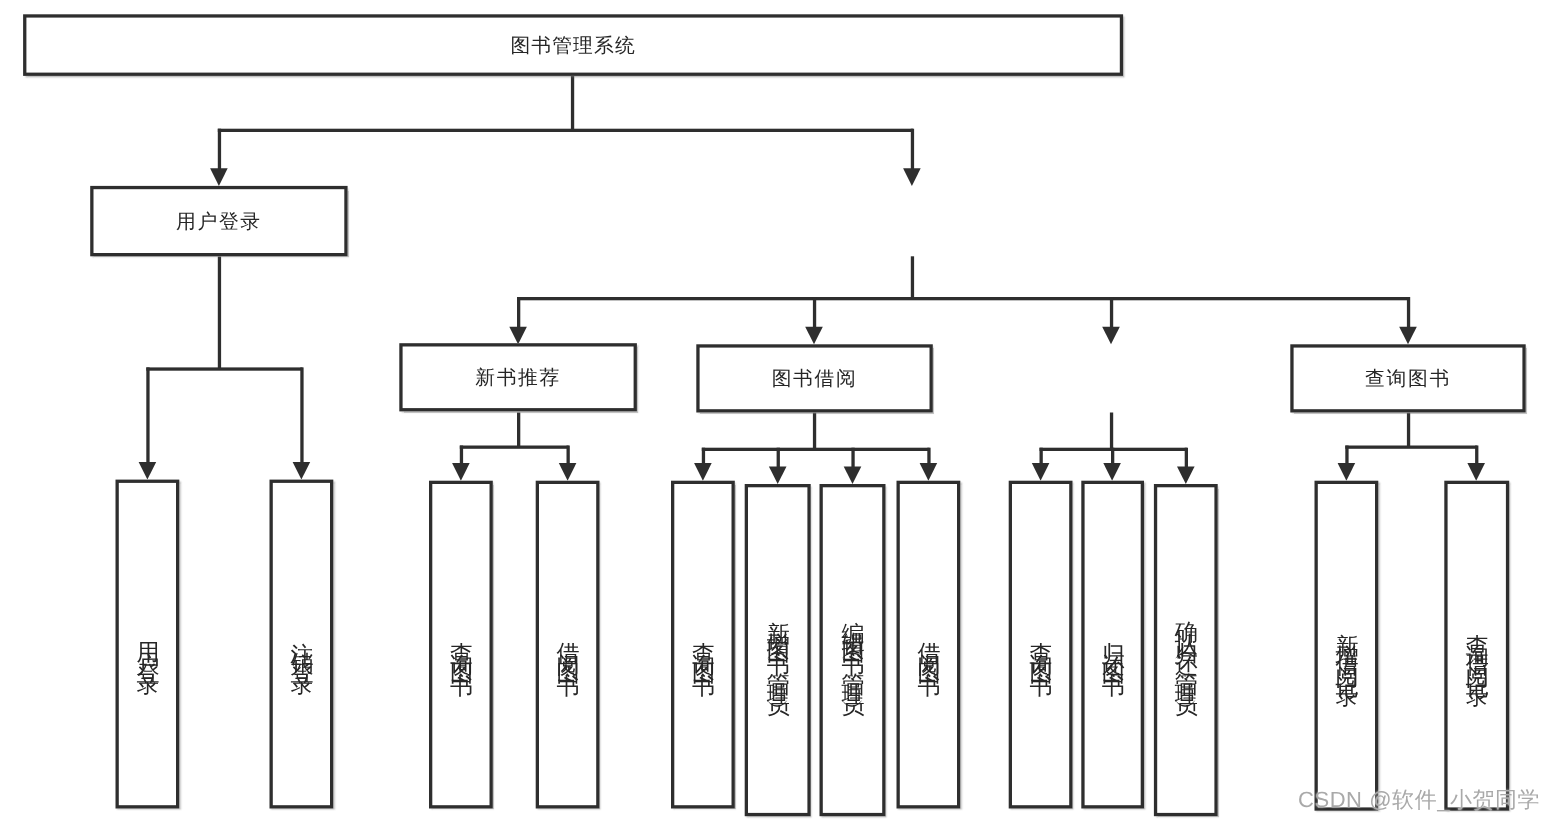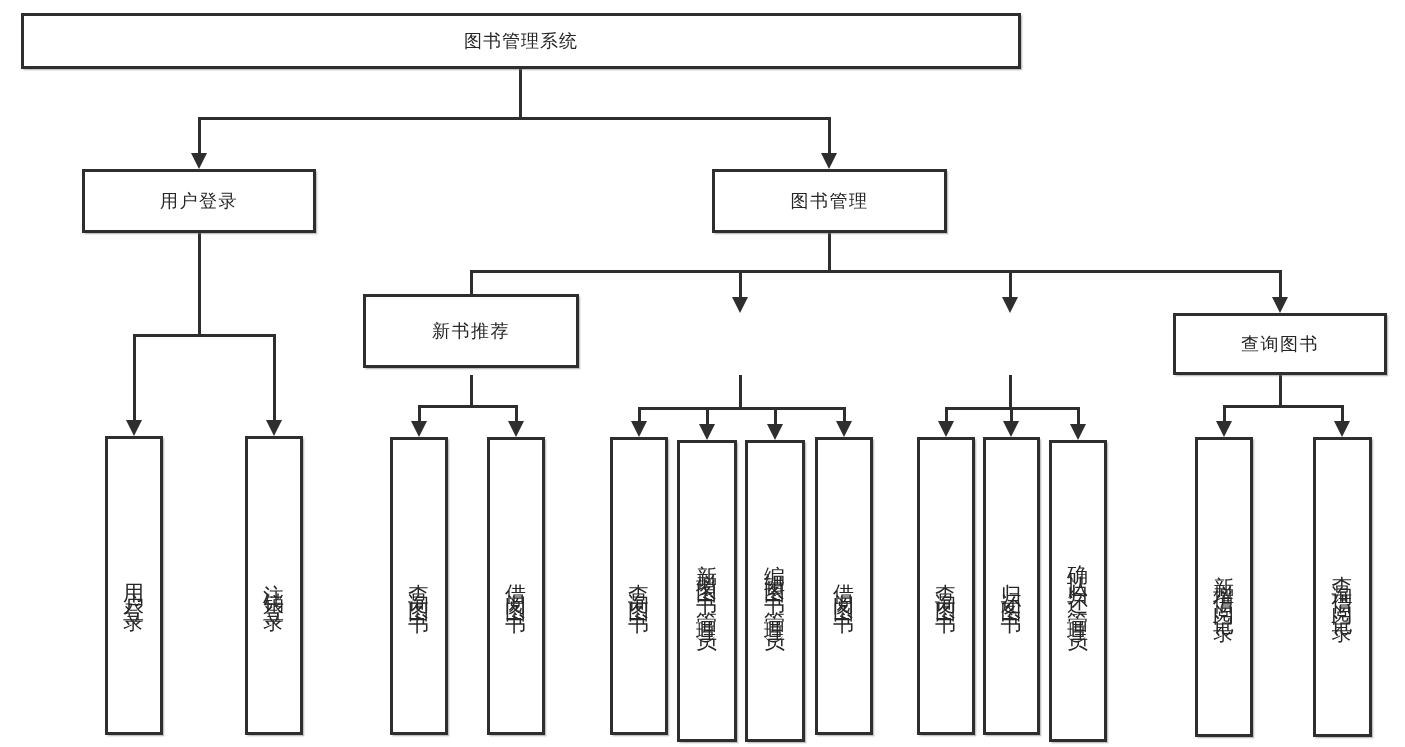--- a/index.html
+++ b/index.html
@@ -90,26 +90,26 @@
       <div class="arrowhead" style="left: 1334px; top: 421px;"></div>
     </div>
 
   <div class="box h root" style="left:21px;top:13px;width:1000px;height:56px">
     <span>图书管理系统</span>
   </div>
 
   <div class="box h" style="left:82px;top:169px;width:234px;height:64px">
     <span>用户登录</span>
   </div>
-  <div class="box h" style="left:712px;top:169px;width:235px;height:64px">
-    <span>图书管理</span>
+
+  <div class="box h" style="left:363px;top:312px;width:216px;height:62px">
+    <span>新书推荐</span>
   </div>
-
-  <div class="box h" style="left:363px;top:294px;width:216px;height:74px">
-    <span>新书推荐</span>
+  <div class="box h" style="left:633px;top:313px;width:215px;height:62px">
+    <span>图书借阅</span>
   </div>
   <div class="box h" style="left:1173px;top:313px;width:214px;height:62px">
     <span>查询图书</span>
   </div>
 
   <div class="box v" style="left:105px;top:436px;width:58px;height:299px">
     <span>用户登录</span>
   </div>
   <div class="box v" style="left:245px;top:436px;width:58px;height:299px">
     <span>注销登录</span>
@@ -145,14 +145,15 @@
     <span>确认归还（管理员）</span>
   </div>
 
   <div class="box v" style="left:1195px;top:437px;width:58px;height:300px">
     <span>新增借阅记录</span>
   </div>
   <div class="box v" style="left:1313px;top:437px;width:59px;height:300px">
     <span>查询借阅记录</span>
   </div>
 
+  <div class="watermark">CSDN @软件_小贺同学</div>
 
 </div>
 
 </body></html>

